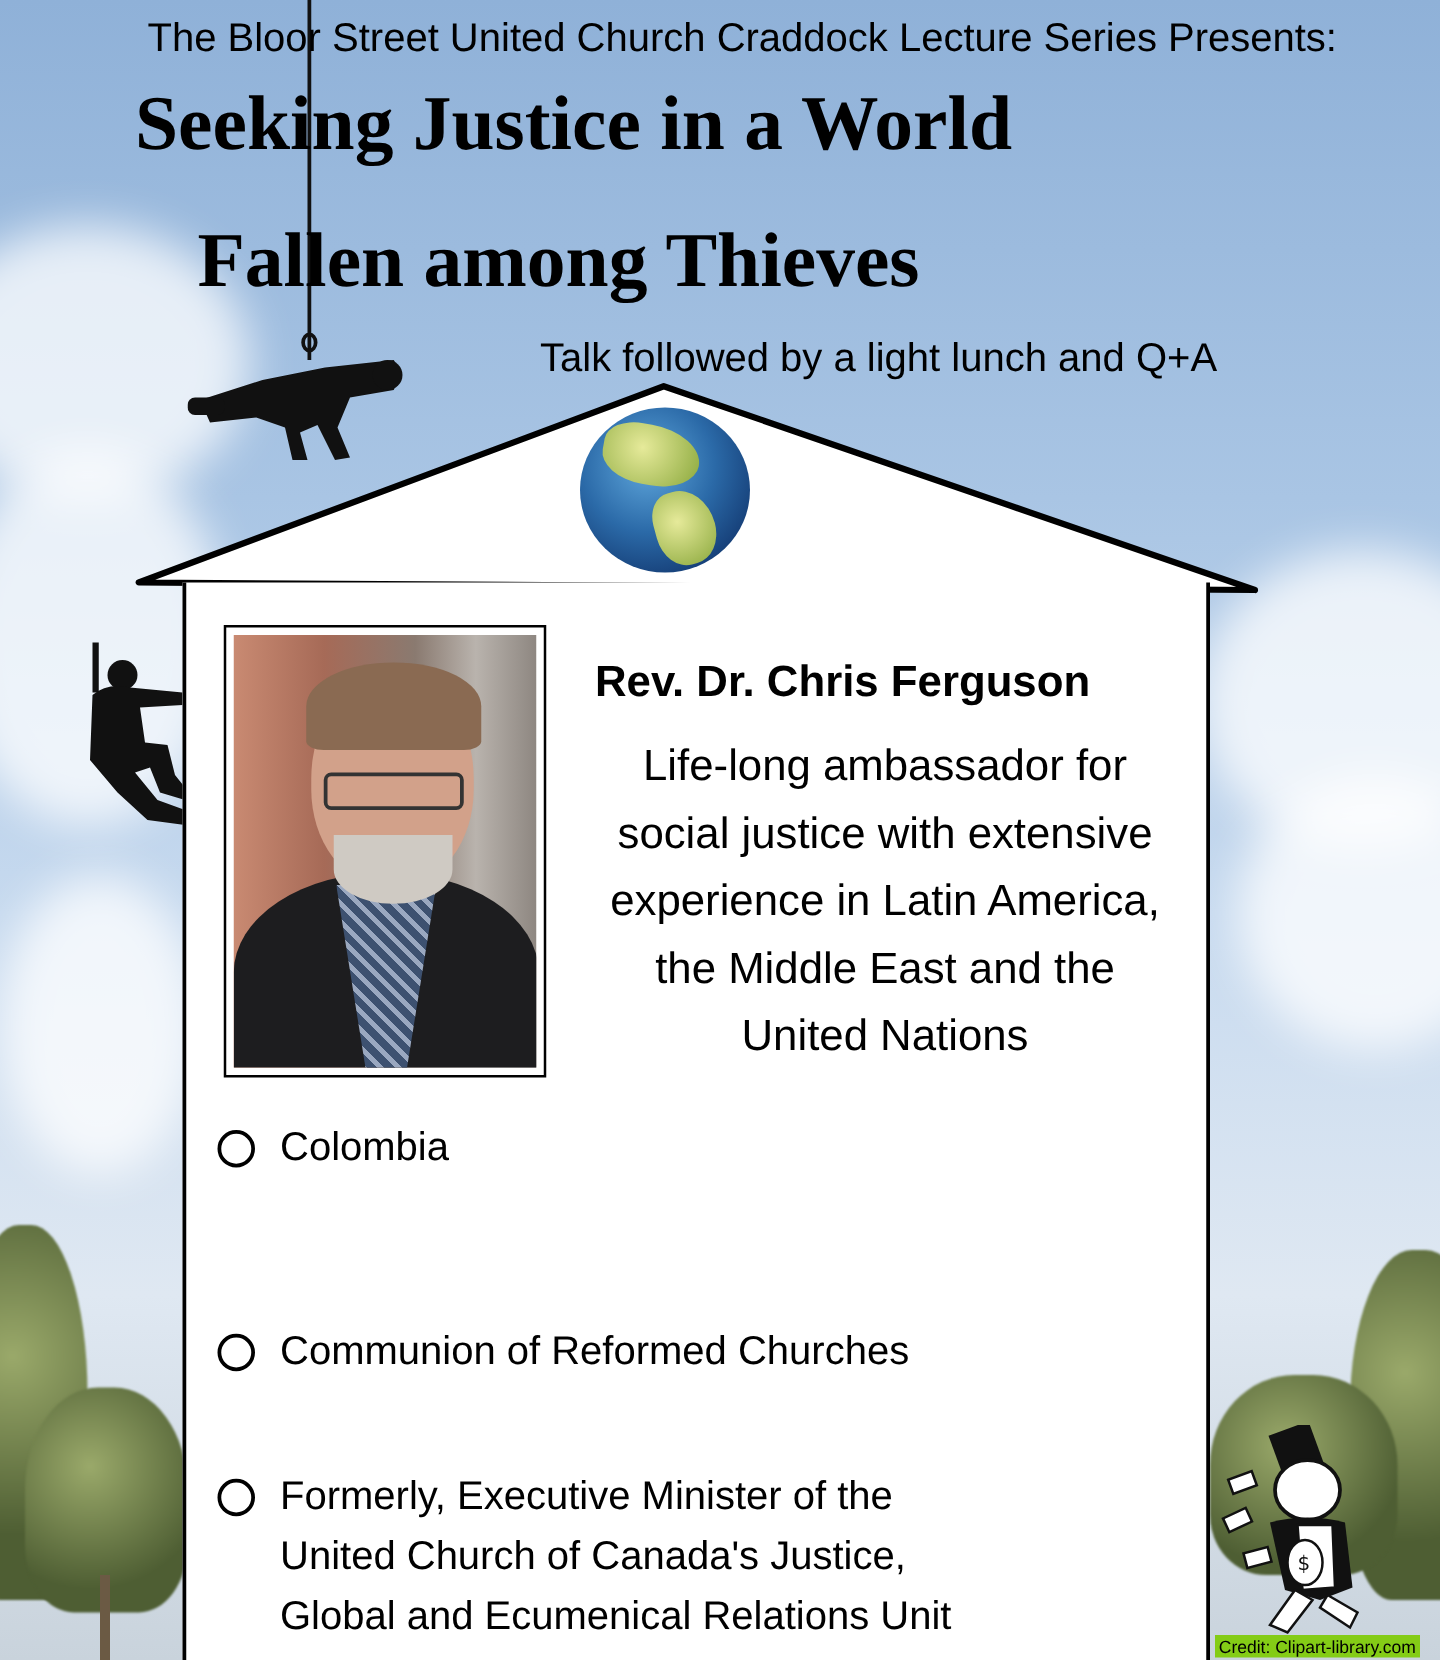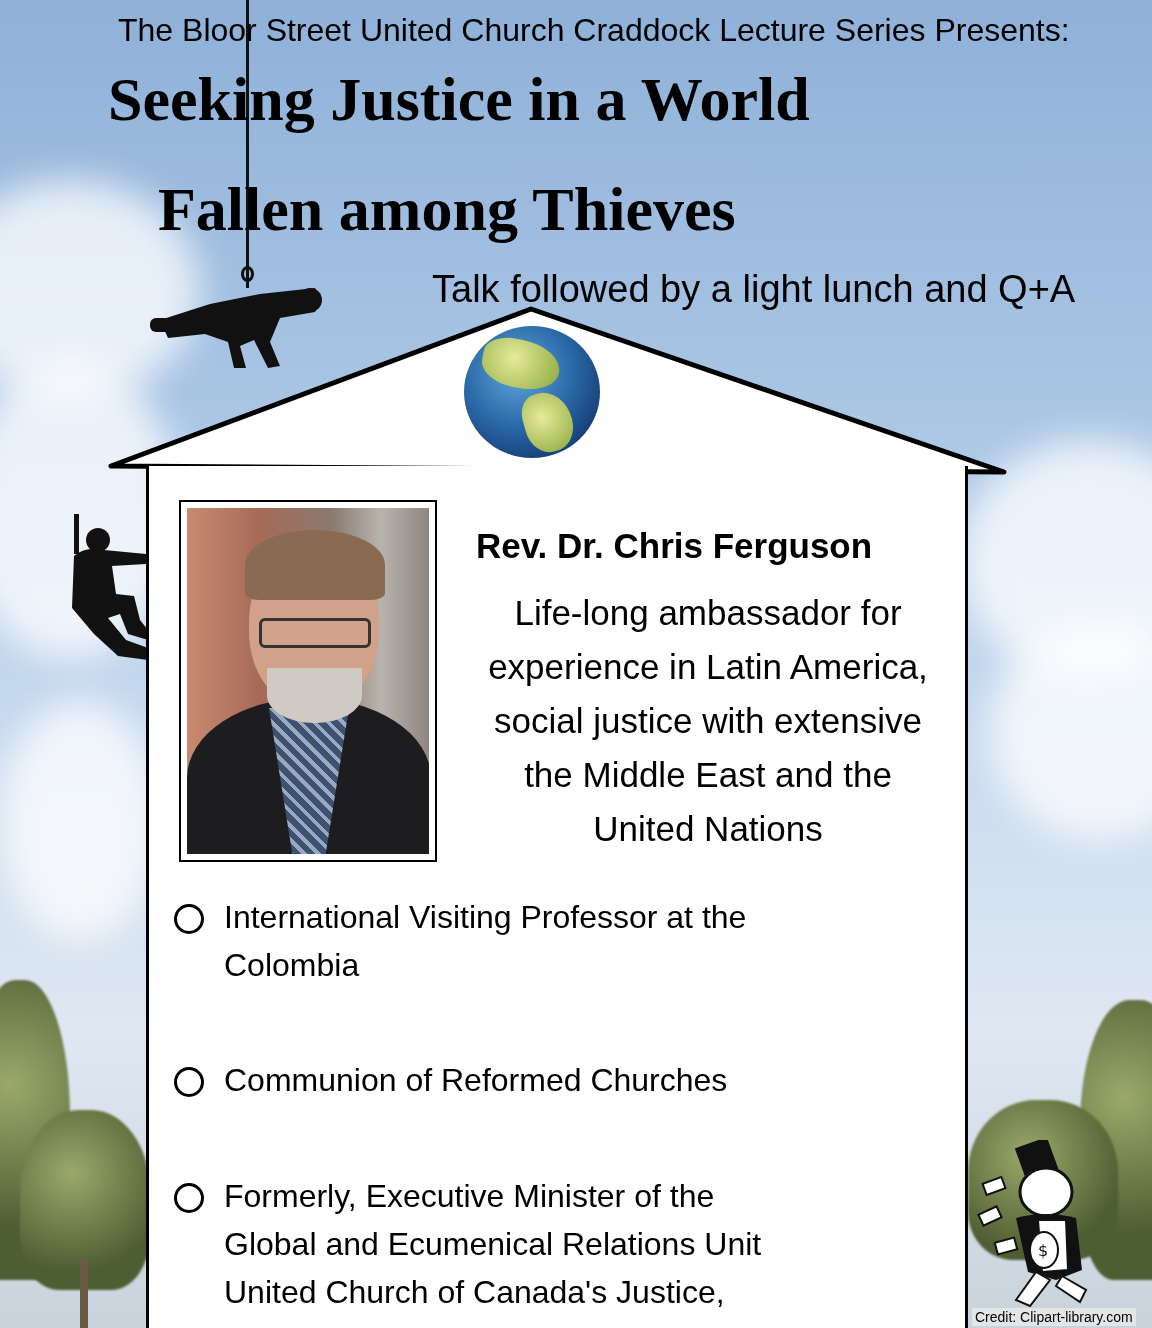--- a/index.html
+++ b/index.html
@@ -12,21 +12,21 @@
     }
     .cloud { position:absolute; border-radius:50%; background:rgba(255,255,255,0.75); filter:blur(18px); }
     .tree { position:absolute; border-radius:45% 45% 30% 30%; background:radial-gradient(circle at 40% 35%, #9aa96a, #4e5e33 70%); filter:blur(1px); }
     .trunk { position:absolute; background:#6b5a44; }
     .abs { position:absolute; }
 
     #series-line { left:118px; top:12px; font-size:32px; white-space:nowrap; }
     .title { font-weight:bold; font-size:62px; line-height:1; white-space:nowrap;font-family:Liberation Serif, serif; }
     #title-1 { left:108px; top:68px; }
     #title-2 { left:158px; top:178px; }
-    #subtitle { left:432px; top:268px; font-size:38px; white-space:nowrap; }
+    #subtitle { left:432px; top:268px; font-size:32px; white-space:nowrap; }
 
     #rope { left:246px; top:0; width:3px; height:288px; background:#111; }
     #hook { left:241px; top:266px; width:13px; height:16px; border:3px solid #111; border-radius:50%; }
 
     #roof { left:108px; top:306px; }
     #globe {
       left:464px; top:326px; width:136px; height:132px; border-radius:50%;
       background: radial-gradient(circle at 40% 35%, #5fa7dc 0%, #2b6aa8 45%, #0e2f66 90%);
       overflow:hidden;
     }
@@ -58,21 +58,21 @@
     .bio-line { display:block; white-space:nowrap;text-align:center; }
 
     .bullet { position:absolute; left:174px; display:flex; align-items:flex-start; }
     .bullet-icon { width:30px; height:30px; border:3px solid #000; border-radius:50%; margin-top:11px; flex:none; }
     .bullet-text { margin-left:20px; font-size:32px; line-height:48px; }
     .bullet-text span { display:block; white-space:nowrap; }
     #bullet-1 { top:893px; }
     #bullet-2 { top:1056px; }
     #bullet-3 { top:1172px; }
 
-    #credit { left:972px; top:1308px; font-size:14px; background:#e5e5e5; padding:1px 3px; white-space:nowrap; }
+    #credit { left:972px; top:1308px; font-size:14px; background:#84cc16; padding:1px 3px; white-space:nowrap; }
   </style>
 </head>
 <body>
 
 <div class="cloud" style="left:-60px;top:180px;width:260px;height:220px;"></div>
 <div class="cloud" style="left:-40px;top:360px;width:220px;height:300px;"></div>
 <div class="cloud" style="left:960px;top:440px;width:260px;height:240px;"></div>
 <div class="cloud" style="left:990px;top:620px;width:220px;height:220px;"></div>
 <div class="cloud" style="left:0px;top:700px;width:160px;height:240px;"></div>
 
@@ -119,45 +119,44 @@
     <div class="head"></div>
     <div class="hair"></div>
     <div class="glasses"></div>
     <div class="beard"></div>
   </div>
 </div>
 
 <div id="speaker-name" class="abs">Rev. Dr. Chris Ferguson</div>
 <div id="speaker-bio" class="abs">
   <span class="bio-line">Life-long ambassador for</span>
+  <span class="bio-line">social justice with extensive</span>
   <span class="bio-line">experience in Latin America,</span>
-  <span class="bio-line">social justice with extensive</span>
   <span class="bio-line">the Middle East and the</span>
   <span class="bio-line">United Nations</span>
 </div>
 
 <div id="bullet-1" class="bullet">
   <div class="bullet-icon"></div>
   <div class="bullet-text">
-    <span>International Visiting Professor at the</span>
     <span>Colombia</span>
   </div>
 </div>
 <div id="bullet-2" class="bullet">
   <div class="bullet-icon"></div>
   <div class="bullet-text">
     <span>Communion of Reformed Churches</span>
   </div>
 </div>
 <div id="bullet-3" class="bullet">
   <div class="bullet-icon"></div>
   <div class="bullet-text">
     <span>Formerly, Executive Minister of the</span>
+    <span>United Church of Canada's Justice,</span>
     <span>Global and Ecumenical Relations Unit</span>
-    <span>United Church of Canada's Justice,</span>
   </div>
 </div>
 
 <svg class="abs" style="left:976px;top:1140px;" width="150" height="170" viewBox="0 0 150 170">
   <rect x="8" y="40" width="20" height="12" fill="#fff" stroke="#111" stroke-width="2" transform="rotate(-20 18 46)"></rect>
   <rect x="4" y="70" width="20" height="12" fill="#fff" stroke="#111" stroke-width="2" transform="rotate(-25 14 76)"></rect>
   <rect x="20" y="100" width="20" height="12" fill="#fff" stroke="#111" stroke-width="2" transform="rotate(-15 30 106)"></rect>
   <rect x="44" y="2" width="34" height="38" fill="#111" transform="rotate(-20 60 20)"></rect>
   <ellipse cx="70" cy="52" rx="26" ry="24" fill="#fff" stroke="#111" stroke-width="3"></ellipse>
   <path d="M40 78 Q70 70 100 78 L106 130 L80 140 L52 132 Z" fill="#111"></path>

